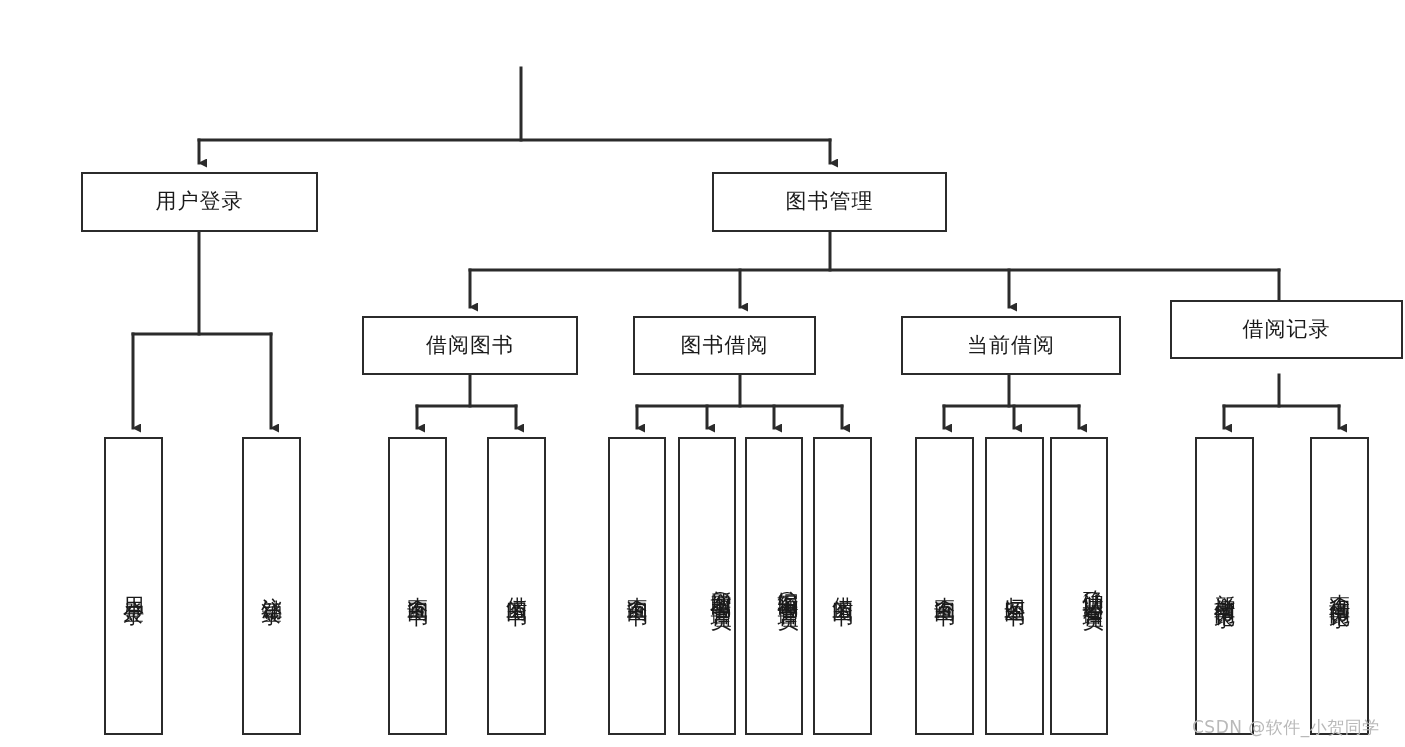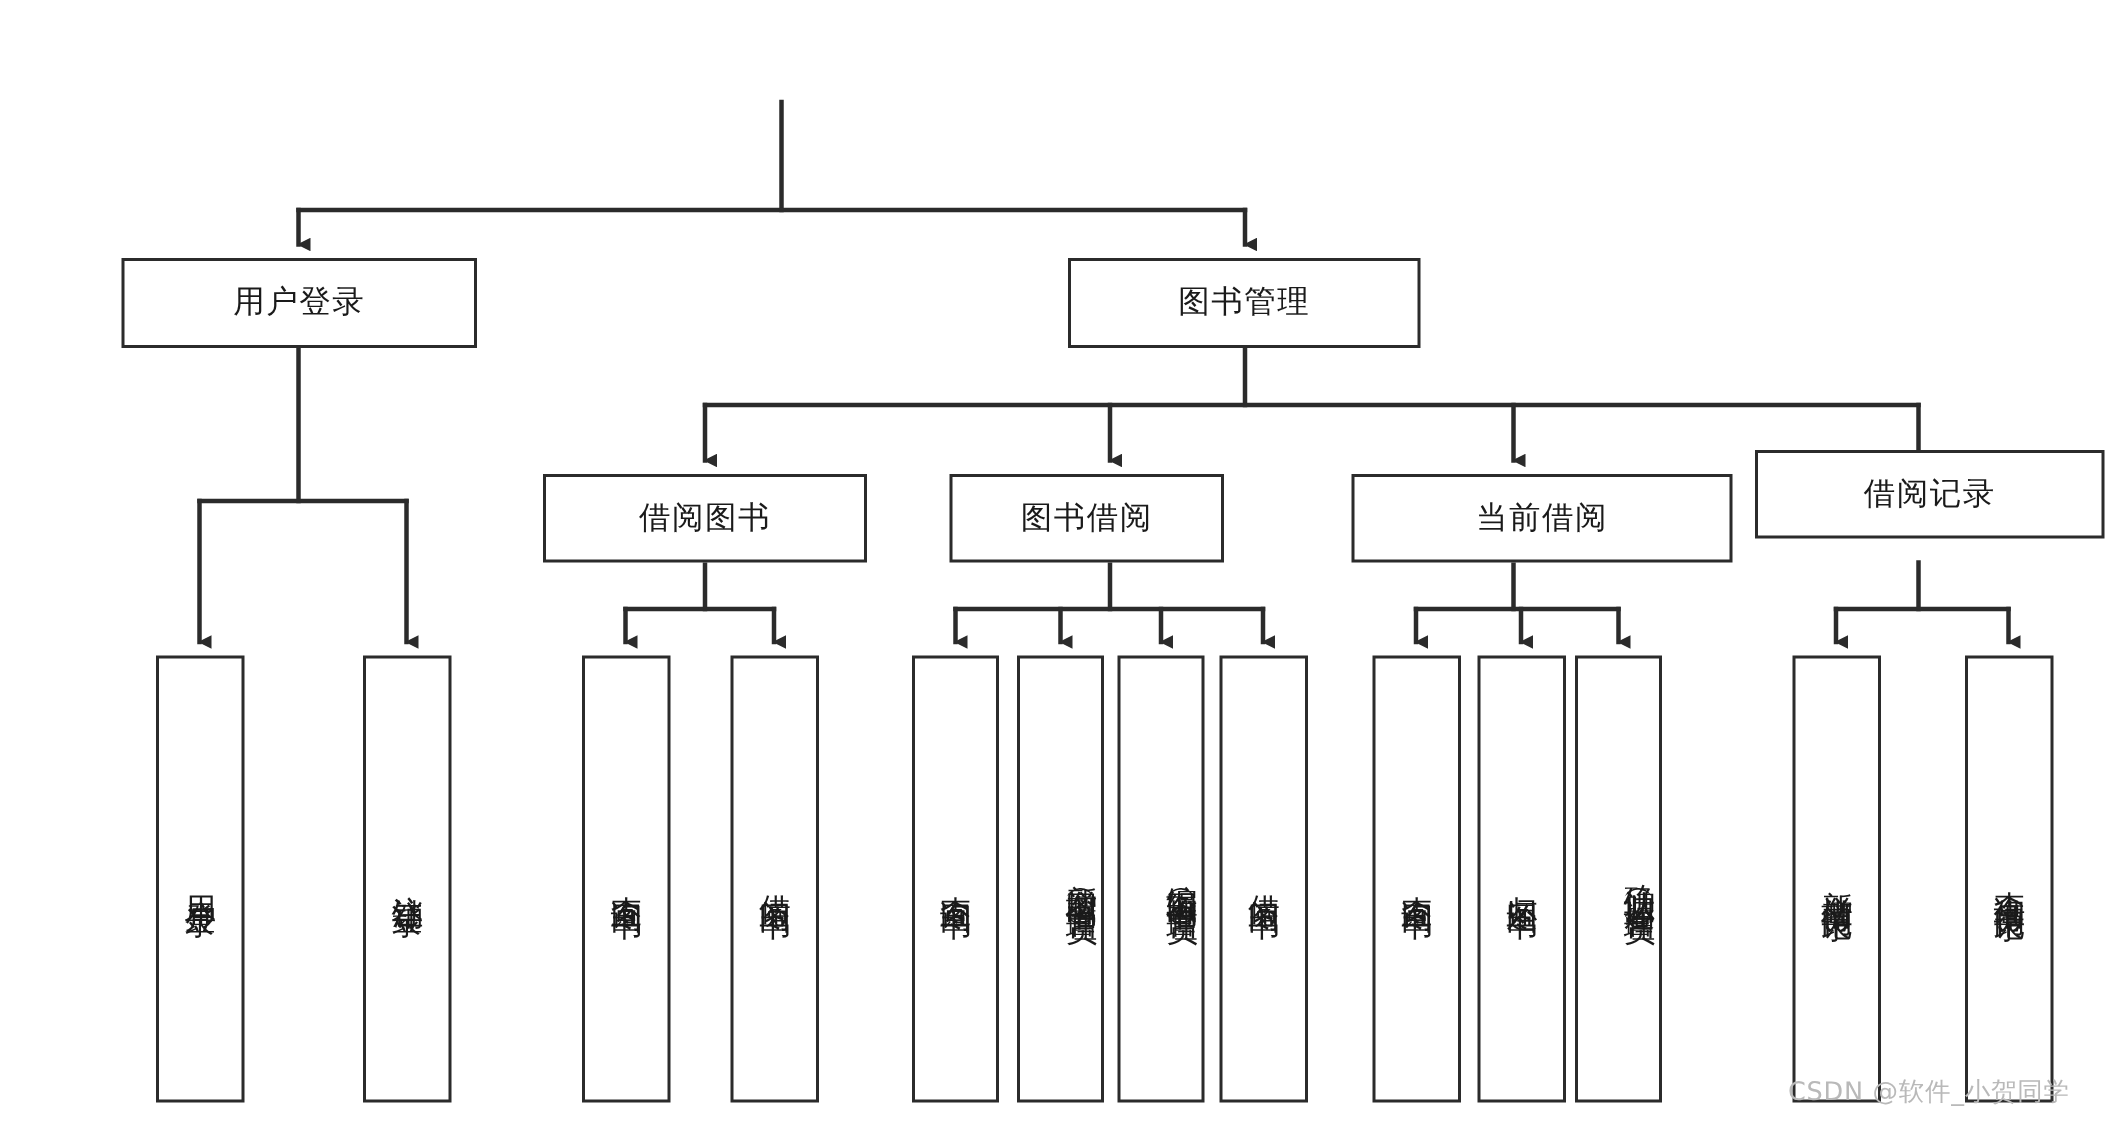--- a/index.html
+++ b/index.html
@@ -111,21 +111,21 @@
         <line x1="1339" y1="406" x2="1339" y2="428" marker-end="url(#arrowhead)"></line>
       </g>
   </svg>
 
 
   <div class="node horiz" id="l2-0" style="left: 81px; top: 172px; width: 237px; height: 60px;">用户登录</div>
   <div class="node horiz" id="l2-1" style="left: 712px; top: 172px; width: 235px; height: 60px;">图书管理</div>
 
   <div class="node horiz" id="l3-0" style="left: 362px; top: 316px; width: 216px; height: 59px;">借阅图书</div>
   <div class="node horiz" id="l3-1" style="left: 633px; top: 316px; width: 183px; height: 59px;">图书借阅</div>
-  <div class="node horiz" id="l3-2" style="left: 901px; top: 316px; width: 254px; height: 59px;">当前借阅</div>
+  <div class="node horiz" id="l3-2" style="left: 901px; top: 316px; width: 220px; height: 59px;">当前借阅</div>
   <div class="node horiz" id="l3-3" style="left: 1170px; top: 300px; width: 233px; height: 59px;">借阅记录</div>
 
   <div class="node vert midalign" id="leaf-0" style="left: 104px; top: 437px; width: 59px; height: 298px;">用户登录</div>
   <div class="node vert midalign" id="leaf-1" style="left: 242px; top: 437px; width: 59px; height: 298px;">注销登录</div>
   <div class="node vert midalign" id="leaf-2" style="left: 388px; top: 437px; width: 59px; height: 298px;">查询图书</div>
   <div class="node vert midalign" id="leaf-3" style="left: 487px; top: 437px; width: 59px; height: 298px;">借阅图书</div>
   <div class="node vert midalign" id="leaf-4" style="left: 608px; top: 437px; width: 58px; height: 298px;">查询图书</div>
   <div class="node vert topalign" id="leaf-5" style="left: 678px; top: 437px; width: 58px; height: 298px;">新增图书（管理员）</div>
   <div class="node vert topalign" id="leaf-6" style="left: 745px; top: 437px; width: 58px; height: 298px;">编辑图书（管理员）</div>
   <div class="node vert midalign" id="leaf-7" style="left: 813px; top: 437px; width: 59px; height: 298px;">借阅图书</div>

